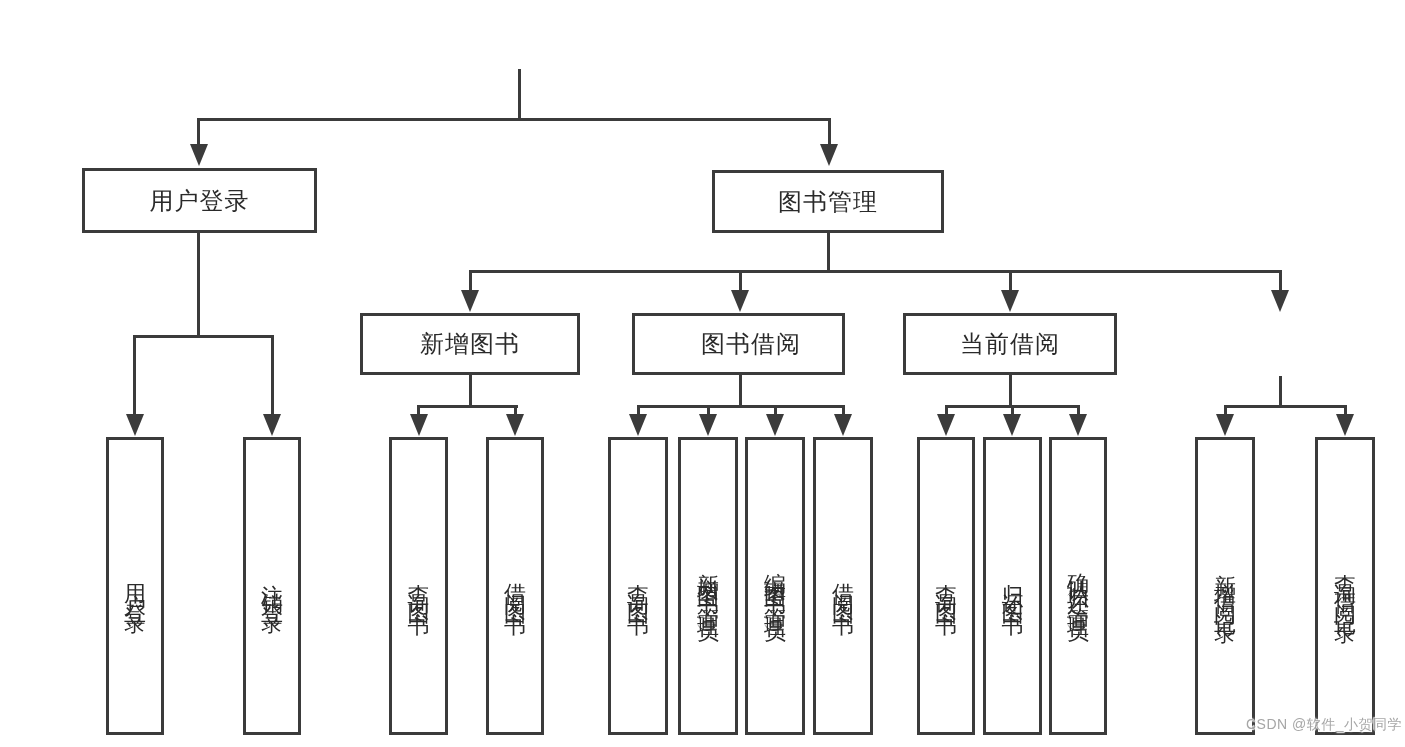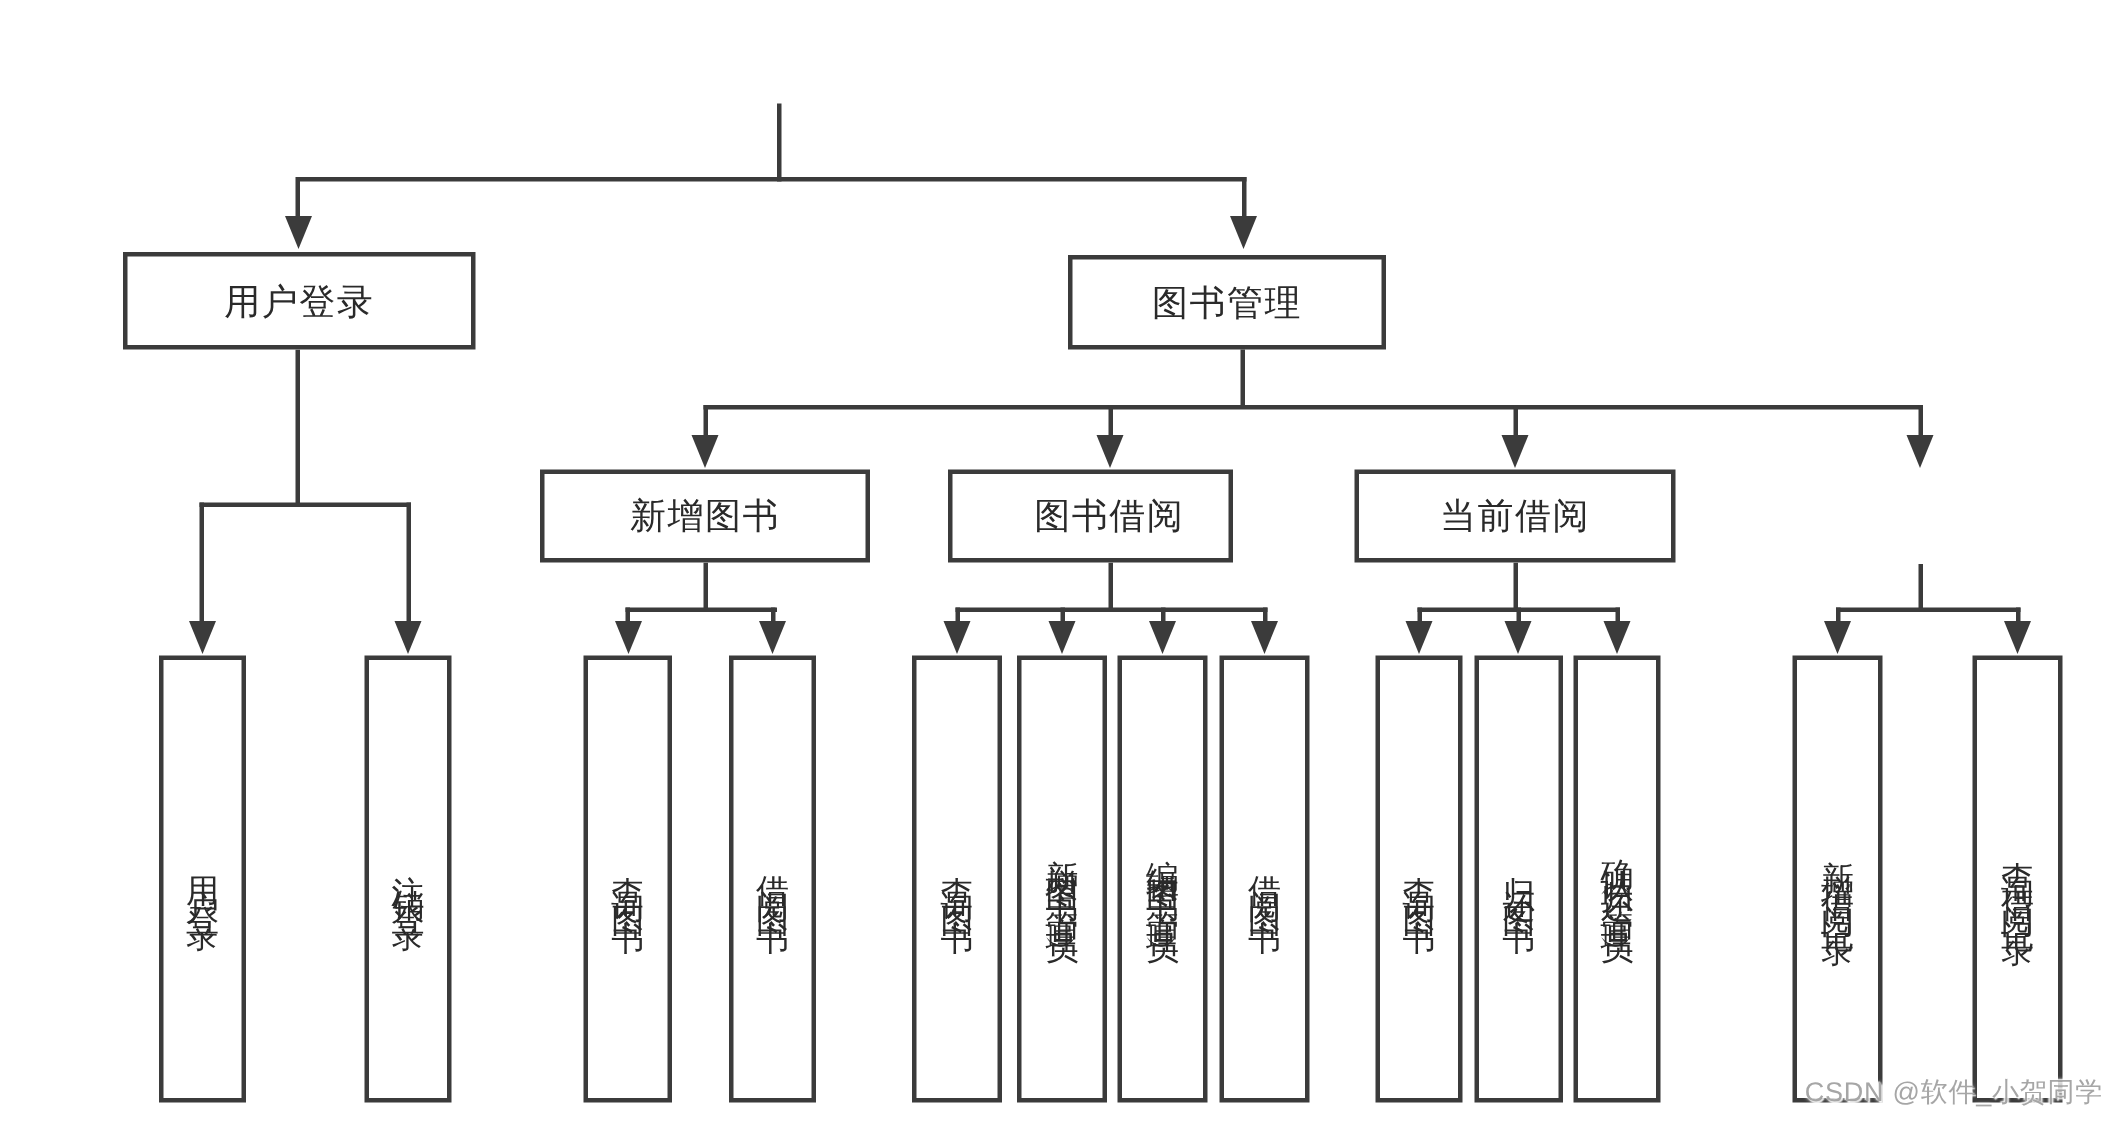--- a/index.html
+++ b/index.html
@@ -42,21 +42,21 @@
   .ah {
     position: absolute; width: 0; height: 0;
     border-left: 9px solid transparent;
     border-right: 9px solid transparent;
     border-top: 22px solid #3b3b3b;
     z-index: 3;
   }
   .watermark {
     position: absolute;
     top: 716px; right: 3px;
-    font-size: 18px;
+    font-size: 14px;
     color: #a6a6a6;
     letter-spacing: 0.5px;
     text-shadow: 0 0 3px #ffffff, 1px 1px 1px #ffffff, -1px -1px 1px #ffffff;
     z-index: 10;
     white-space: nowrap;
   }
 </style>
 </head>
 <body>
 
@@ -64,42 +64,42 @@
 
 
   <div class="lv" style="left:518px; top:69px; height:52px;"></div>
   <div class="lh" style="left:198px; top:118px; width:633px;"></div>
   <div class="lv" style="left:197px; top:118px; height:30px;"></div>
   <div class="lv" style="left:828px; top:118px; height:30px;"></div>
   <div class="ah" style="left:190px; top:144px;"></div>
   <div class="ah" style="left:820px; top:144px;"></div>
 
   <div class="box" style="left:82px; top:168px; width:235px; height:65px;">用户登录</div>
-  <div class="box" style="left:712px; top:170px; width:212px; height:63px;">图书管理</div>
+  <div class="box" style="left:712px; top:170px; width:232px; height:63px;">图书管理</div>
 
   <div class="lv" style="left:197px; top:233px; height:104px;"></div>
   <div class="lh" style="left:133px; top:335px; width:141px;"></div>
   <div class="lv" style="left:133px; top:335px; height:82px;"></div>
   <div class="lv" style="left:271px; top:335px; height:82px;"></div>
   <div class="ah" style="left:126px; top:414px;"></div>
   <div class="ah" style="left:263px; top:414px;"></div>
 
   <div class="lv" style="left:827px; top:232px; height:40px;"></div>
   <div class="lh" style="left:469px; top:270px; width:813px;"></div>
   <div class="lv" style="left:469px; top:270px; height:24px;"></div>
   <div class="lv" style="left:739px; top:270px; height:24px;"></div>
   <div class="lv" style="left:1009px; top:270px; height:24px;"></div>
   <div class="lv" style="left:1279px; top:270px; height:24px;"></div>
   <div class="ah" style="left:461px; top:290px;"></div>
   <div class="ah" style="left:731px; top:290px;"></div>
   <div class="ah" style="left:1001px; top:290px;"></div>
   <div class="ah" style="left:1271px; top:290px;"></div>
 
   <div class="box" style="left:360px; top:313px; width:220px; height:62px;">新增图书</div>
-  <div class="box" style="left:632px; top:313px; width:190px; height:62px;padding-left:25px;">图书借阅</div>
+  <div class="box" style="left:632px; top:313px; width:213px; height:62px;padding-left:25px;">图书借阅</div>
   <div class="box" style="left:903px; top:313px; width:214px; height:62px;">当前借阅</div>
 
   <div class="lv" style="left:469px; top:375px; height:32px;"></div>
   <div class="lh" style="left:417px; top:405px; width:101px;"></div>
   <div class="lv" style="left:417px; top:405px; height:11px;"></div>
   <div class="lv" style="left:514px; top:405px; height:11px;"></div>
   <div class="ah" style="left:410px; top:414px;"></div>
   <div class="ah" style="left:506px; top:414px;"></div>
 
   <div class="lv" style="left:739px; top:375px; height:32px;"></div>

